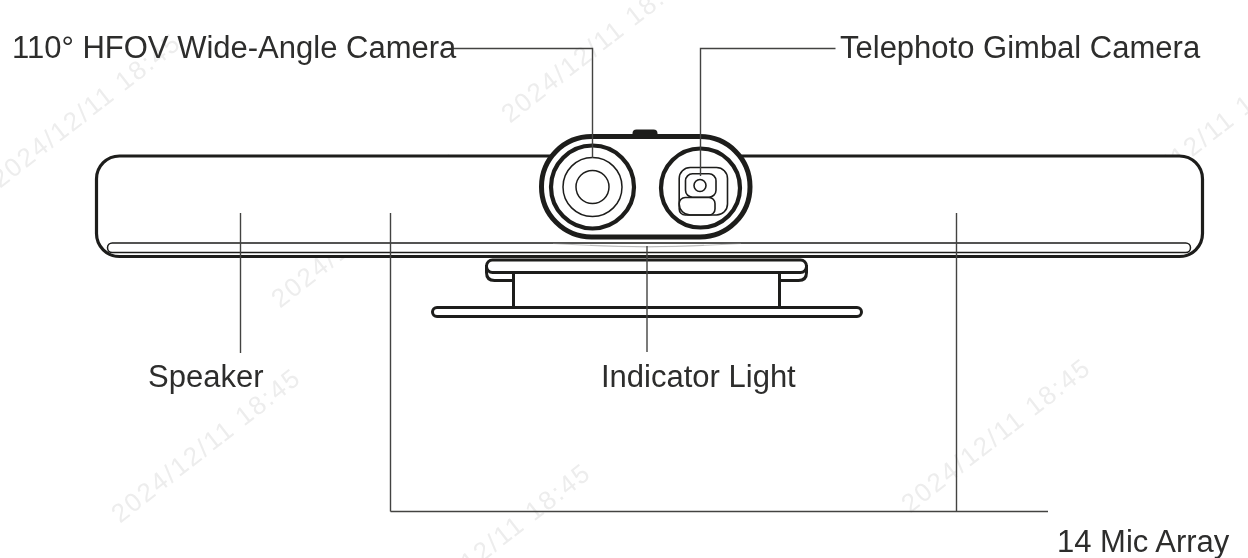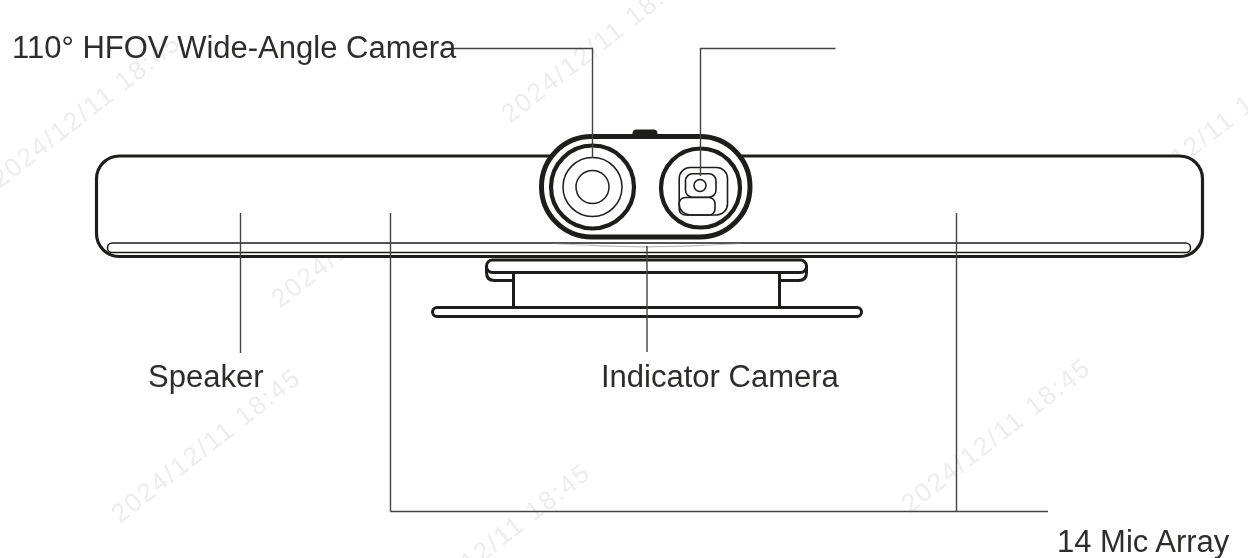--- a/index.html
+++ b/index.html
@@ -89,20 +89,21 @@
     <path class="leader" d="M835.5,48.5 H700.5 V176"></path>
     <path class="leader" d="M240.5,213 V353"></path>
     <path class="leader" d="M647,246 V352"></path>
     <path class="leader" d="M390.5,213 V511.5"></path>
     <path class="leader" d="M956.5,213 V511.5"></path>
     <path class="leader" d="M390.5,511.5 H1048"></path>
   </svg>
 
   <div class="label" style="left:12px;top:33px">110° HFOV Wide-Angle Camera</div>
 
+  <div class="label" style="left:840px;top:33px">Telephoto Gimbal Camera</div>
 
   <div class="label" style="left:148px;top:362px">Speaker</div>
 
-  <div class="label" style="left:601px;top:362px">Indicator Camera</div>
+  <div class="label" style="left:601px;top:362px">Indicator Light</div>
 
   <div class="label" style="left:1057px;top:527px">14 Mic Array</div>
 
 </div>
 
 </body></html>

